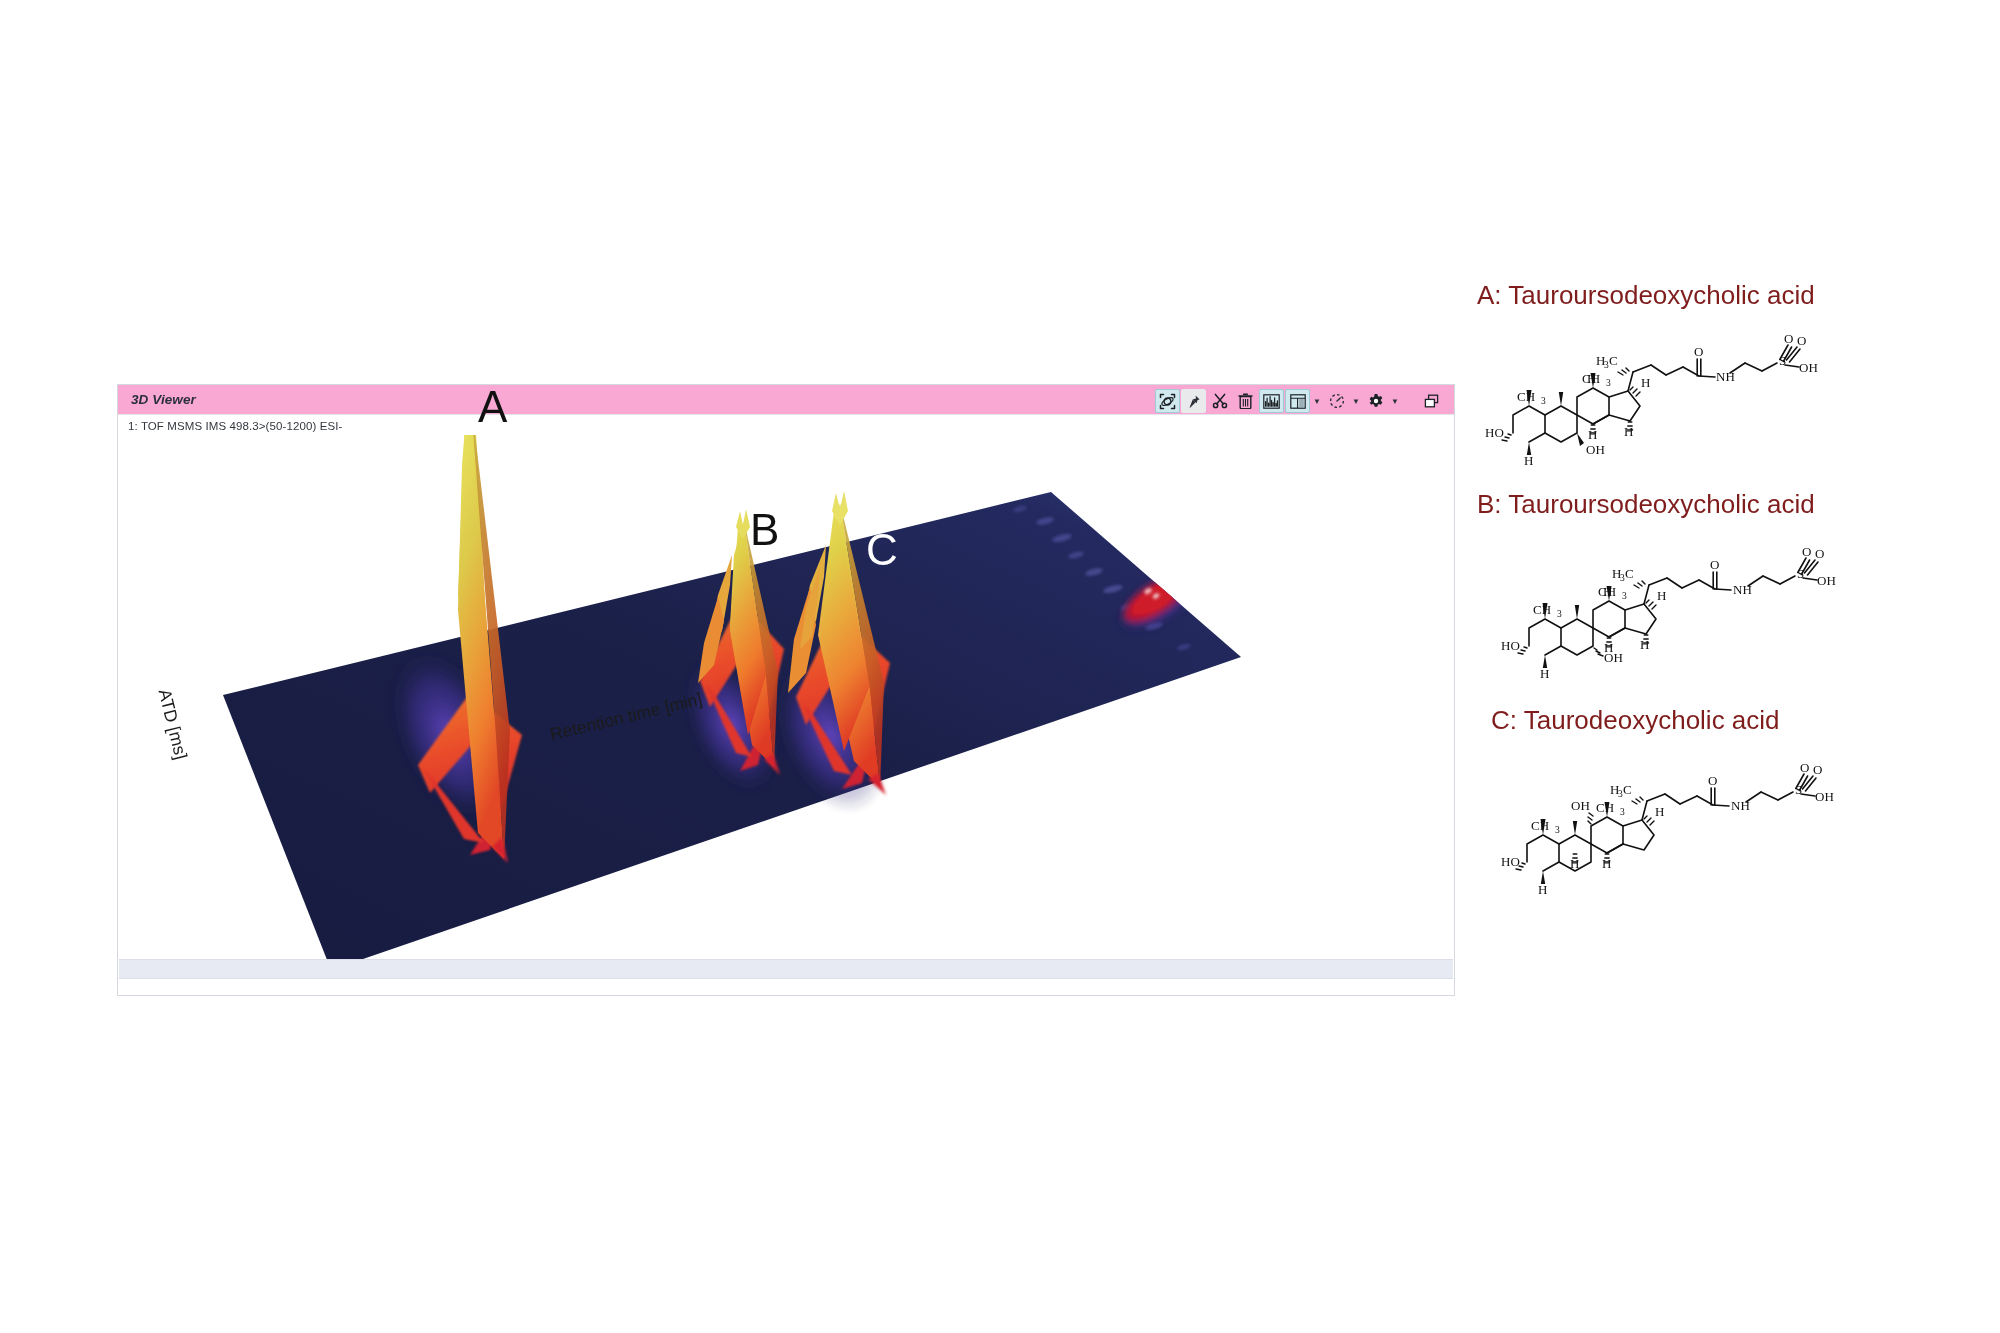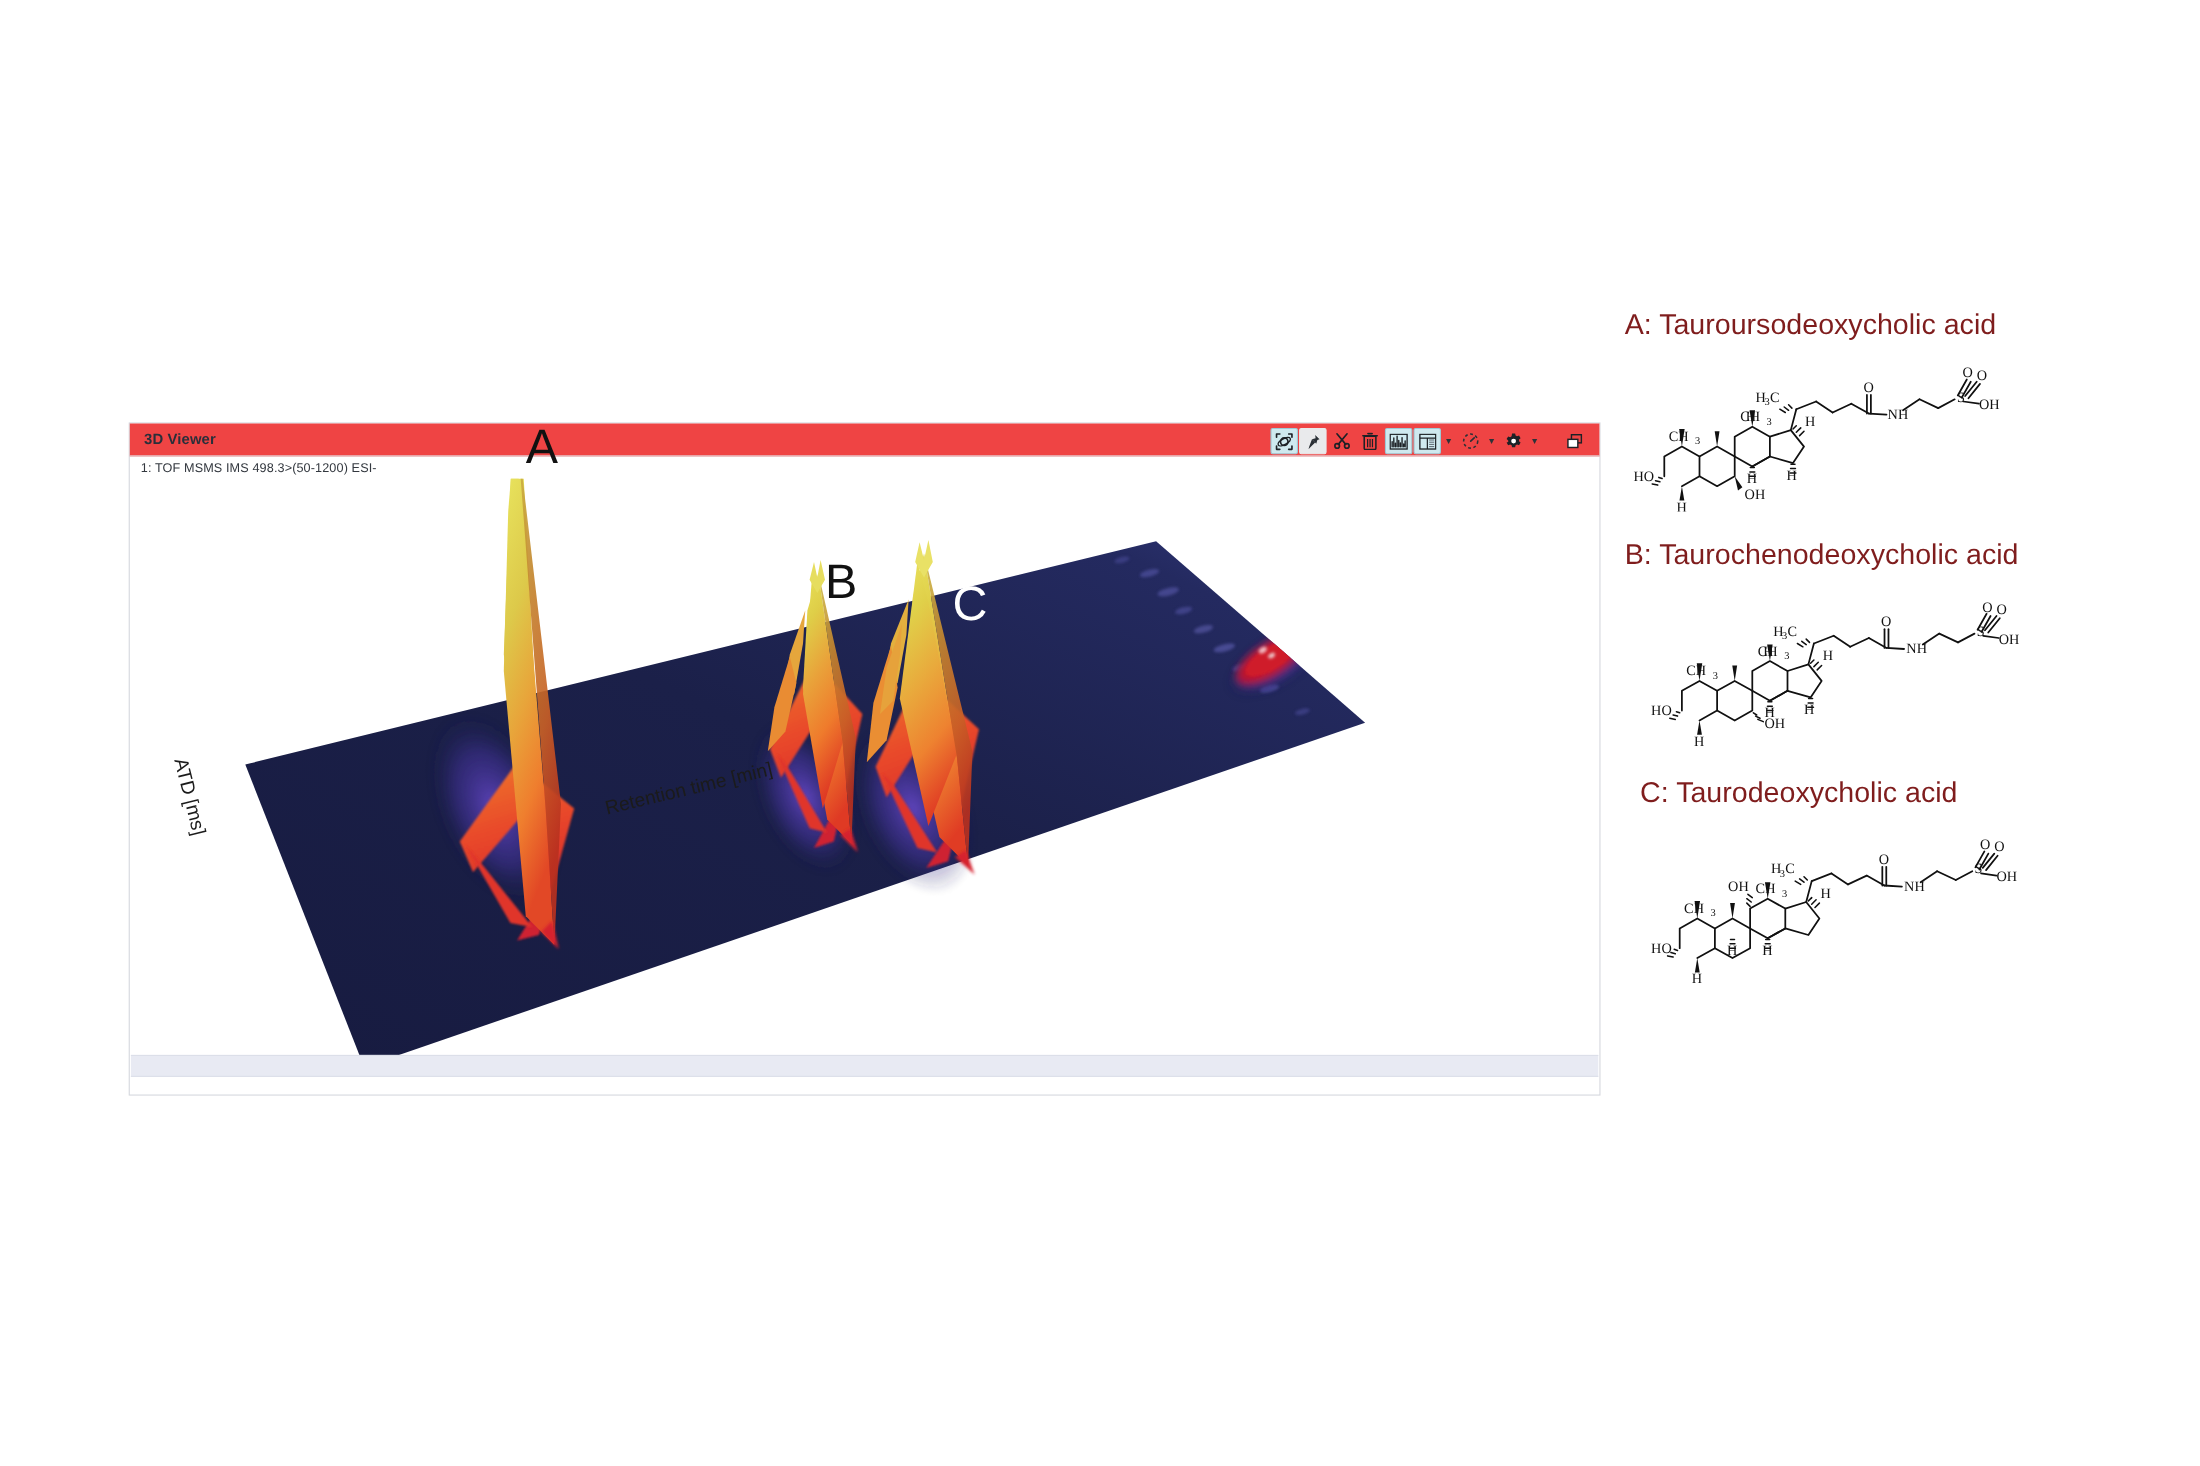--- a/index.html
+++ b/index.html
@@ -26,23 +26,24 @@
     height: 612px;
     background: #ffffff;
     border: 1px solid #d5d8de;
     box-sizing: border-box;
   }
   .viewer-titlebar {
     position: absolute;
     left: 0; top: 0;
     width: 100%;
     height: 30px;
-    background: #ef4444;
+    background: #f9a8d4;
     border-bottom: 1px solid #e3e5ea;
     box-sizing: border-box;
+    font-style: italic;
   }
   .viewer-title {
     position: absolute;
     left: 13px;
     top: 7px;
     font-size: 13.5px;
     font-weight: bold;
     color: #2a2f3a;
     letter-spacing: .1px;
   }
@@ -535,21 +536,21 @@
       <text x="211" y="41">O</text>
       <text x="233" y="66">NH</text>
       <text x="296" y="50">S</text>
       <text x="301" y="28">O</text>
       <text x="314" y="30">O</text>
       <text x="316" y="57">OH</text>
     </svg>
   </div>
 
   <div class="struct-block" id="block-b">
-    <div class="struct-caption">B: Taurochenodeoxycholic acid</div>
+    <div class="struct-caption">B: Tauroursodeoxycholic acid</div>
     <svg class="struct-svg mol" id="svg-b" width="400" height="155" viewBox="0 0 400 155">
       <polyline points="30,120 30,102 46,93 62,102 62,120 46,129"></polyline>
       <polyline points="62,102 78,93 94,102 94,120 78,129 62,120"></polyline>
       <polyline points="94,102 94,84 110,75 126,84 126,102 110,111"></polyline>
       <polyline points="94,102 110,111 126,102"></polyline>
       <polyline points="126,84 145,78 157,93 147,108 126,102"></polyline>
       <line x1="145" y1="78" x2="150" y2="59"></line>
       <line x1="150" y1="59" x2="168" y2="52"></line>
       <line x1="168" y1="52" x2="183" y2="62"></line>
       <line x1="183" y1="62" x2="200" y2="54"></line>

